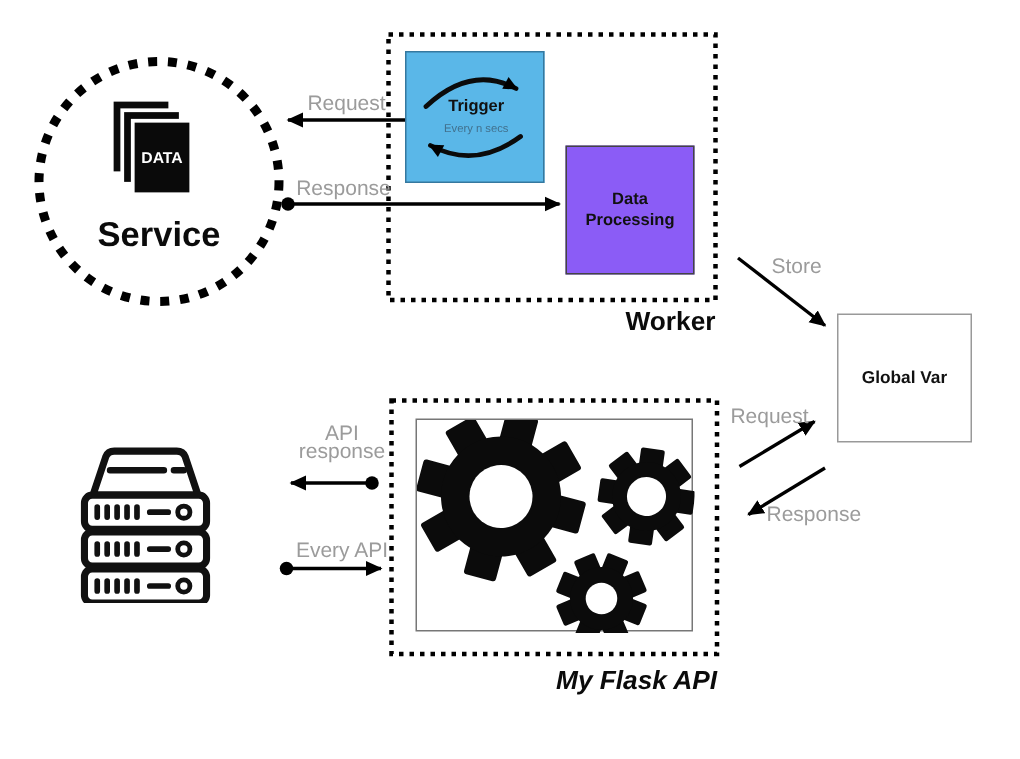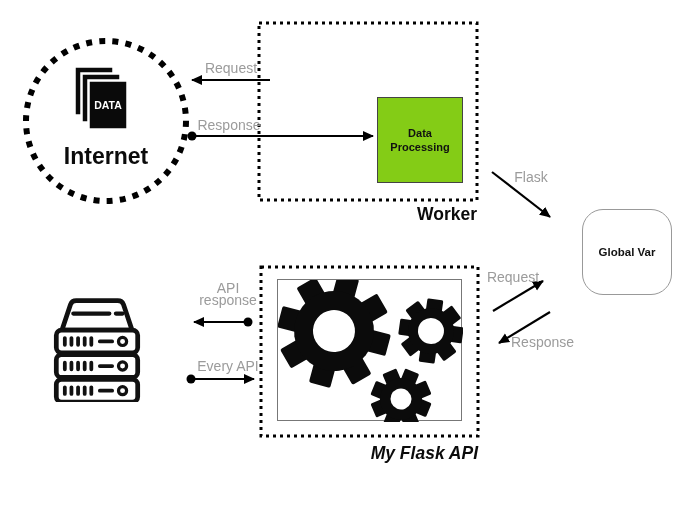--- a/index.html
+++ b/index.html
@@ -9,21 +9,21 @@
   }
   .overlay{position:absolute;left:0;top:0;}
   .abs{position:absolute;box-sizing:border-box;}
   .lbl{position:absolute;text-align:center;box-sizing:border-box;}
   .gray-lbl{color:#9b9b9b;font-size:14px;line-height:12px;}
   .node-title{color:#111;font-weight:bold;}
   .trigger-box{
     background:#5ab7e8;border:1px solid #35789f;
   }
   .processing-box{
-    background:#84cc16;border:1px solid #444;
+    background:#8b5cf6;border:1px solid #444;
     display:flex;align-items:center;justify-content:center;
   }
   .globalvar-box{
     background:#fff;border:1px solid #999;
     display:flex;align-items:center;justify-content:center;
   }
   .gear-box{background:#fff;border:1px solid #777;}
   .big-label{font-weight:bold;font-size:17.5px;color:#0b0b0b;text-align:right;}
 </style>
 </head>
@@ -73,30 +73,38 @@
     </g>
   </svg>
 
   <svg class="abs" style="left:73px;top:65px;" width="56" height="66" viewBox="0 0 56 66">
     <rect x="1.5" y="1.5" width="39" height="49" fill="#0a0a0a" stroke="#fff" stroke-width="2.5"></rect>
     <rect x="8.5" y="8.5" width="39" height="49" fill="#0a0a0a" stroke="#fff" stroke-width="2.5"></rect>
     <rect x="15.5" y="15.5" width="39" height="49" fill="#0a0a0a" stroke="#fff" stroke-width="2.5"></rect>
     <text x="35" y="43.5" text-anchor="middle" fill="#ffffff" font-family="Liberation Sans, sans-serif" font-weight="bold" font-size="10.5">DATA</text>
   </svg>
 
-  <div class="lbl" style="left:26px;top:143px;width:160px;font-size:23px;font-weight:bold;color:#0b0b0b;">Internet</div>
+  <div class="lbl" style="left:26px;top:143px;width:160px;font-size:23px;font-weight:bold;color:#0b0b0b;">Service</div>
 
+  <div class="abs trigger-box" style="left:270px;top:34px;width:93px;height:88px;">
+    <svg class="overlay" width="93" height="88" viewBox="0 0 93 88">
+      <path d="M13,36 Q43,8 73,24" fill="none" stroke="#0b0b0b" stroke-width="3.2" stroke-linecap="round" marker-end="url(#ah2)"></path>
+      <path d="M76,56 Q46,78 16,62" fill="none" stroke="#0b0b0b" stroke-width="3.2" stroke-linecap="round" marker-end="url(#ah2)"></path>
+    </svg>
+    <div class="lbl node-title" style="left:0;top:30px;width:93px;font-size:11px;">Trigger</div>
+    <div class="lbl" style="left:0;top:46px;width:93px;font-size:7.5px;color:#41708d;">Every n secs</div>
+  </div>
 
   <div class="abs processing-box" style="left:377px;top:97px;width:86px;height:86px;">
     <div class="node-title" style="font-size:11px;line-height:14px;width:66px;text-align:center;">Data Processing</div>
   </div>
 
   <div class="lbl big-label" style="left:259px;top:204px;width:218px;">Worker</div>
 
-  <div class="abs globalvar-box" style="left:582px;top:209px;width:90px;height:86px;border-radius:21px;">
+  <div class="abs globalvar-box" style="left:558px;top:209px;width:90px;height:86px;">
     <div class="node-title" style="font-size:11.5px;">Global Var</div>
   </div>
 
   <div class="abs gear-box" style="left:277px;top:279px;width:185px;height:142px;">
     <svg class="overlay" width="185" height="142" viewBox="0 0 185 142">
       <g transform="translate(56,51) rotate(15)" fill="#0b0b0b">
         <g>
           <rect x="-11" y="-56" width="22" height="23" rx="2"></rect>
           <rect x="-11" y="-56" width="22" height="23" rx="2" transform="rotate(45)"></rect>
           <rect x="-11" y="-56" width="22" height="23" rx="2" transform="rotate(90)"></rect>
@@ -154,19 +162,19 @@
       <path d="M16,96.5 V103.5 M23,96.5 V103.5 M30,96.5 V103.5 M37,96.5 V103.5 M44,96.5 V103.5 M53,100 H66"></path>
     </g>
     <circle cx="77" cy="48" r="4.3" fill="#fff" stroke="#111" stroke-width="3.4"></circle>
     <circle cx="77" cy="74" r="4.3" fill="#fff" stroke="#111" stroke-width="3.4"></circle>
     <circle cx="77" cy="100" r="4.3" fill="#fff" stroke="#111" stroke-width="3.4"></circle>
   </svg>
 
 
   <div class="lbl gray-lbl" style="left:191px;top:62px;width:80px;">Request</div>
   <div class="lbl gray-lbl" style="left:189px;top:119px;width:80px;">Response</div>
-  <div class="lbl gray-lbl" style="left:501px;top:171px;width:60px;">Flask</div>
+  <div class="lbl gray-lbl" style="left:501px;top:171px;width:60px;">Store</div>
   <div class="lbl gray-lbl" style="left:198px;top:282px;width:60px;">API response</div>
   <div class="lbl gray-lbl" style="left:188px;top:360px;width:80px;">Every API</div>
   <div class="lbl gray-lbl" style="left:483px;top:271px;width:60px;">Request</div>
   <div class="lbl gray-lbl" style="left:511px;top:336px;width:60px;">Response</div>
 
 </div>
 
 </body></html>

